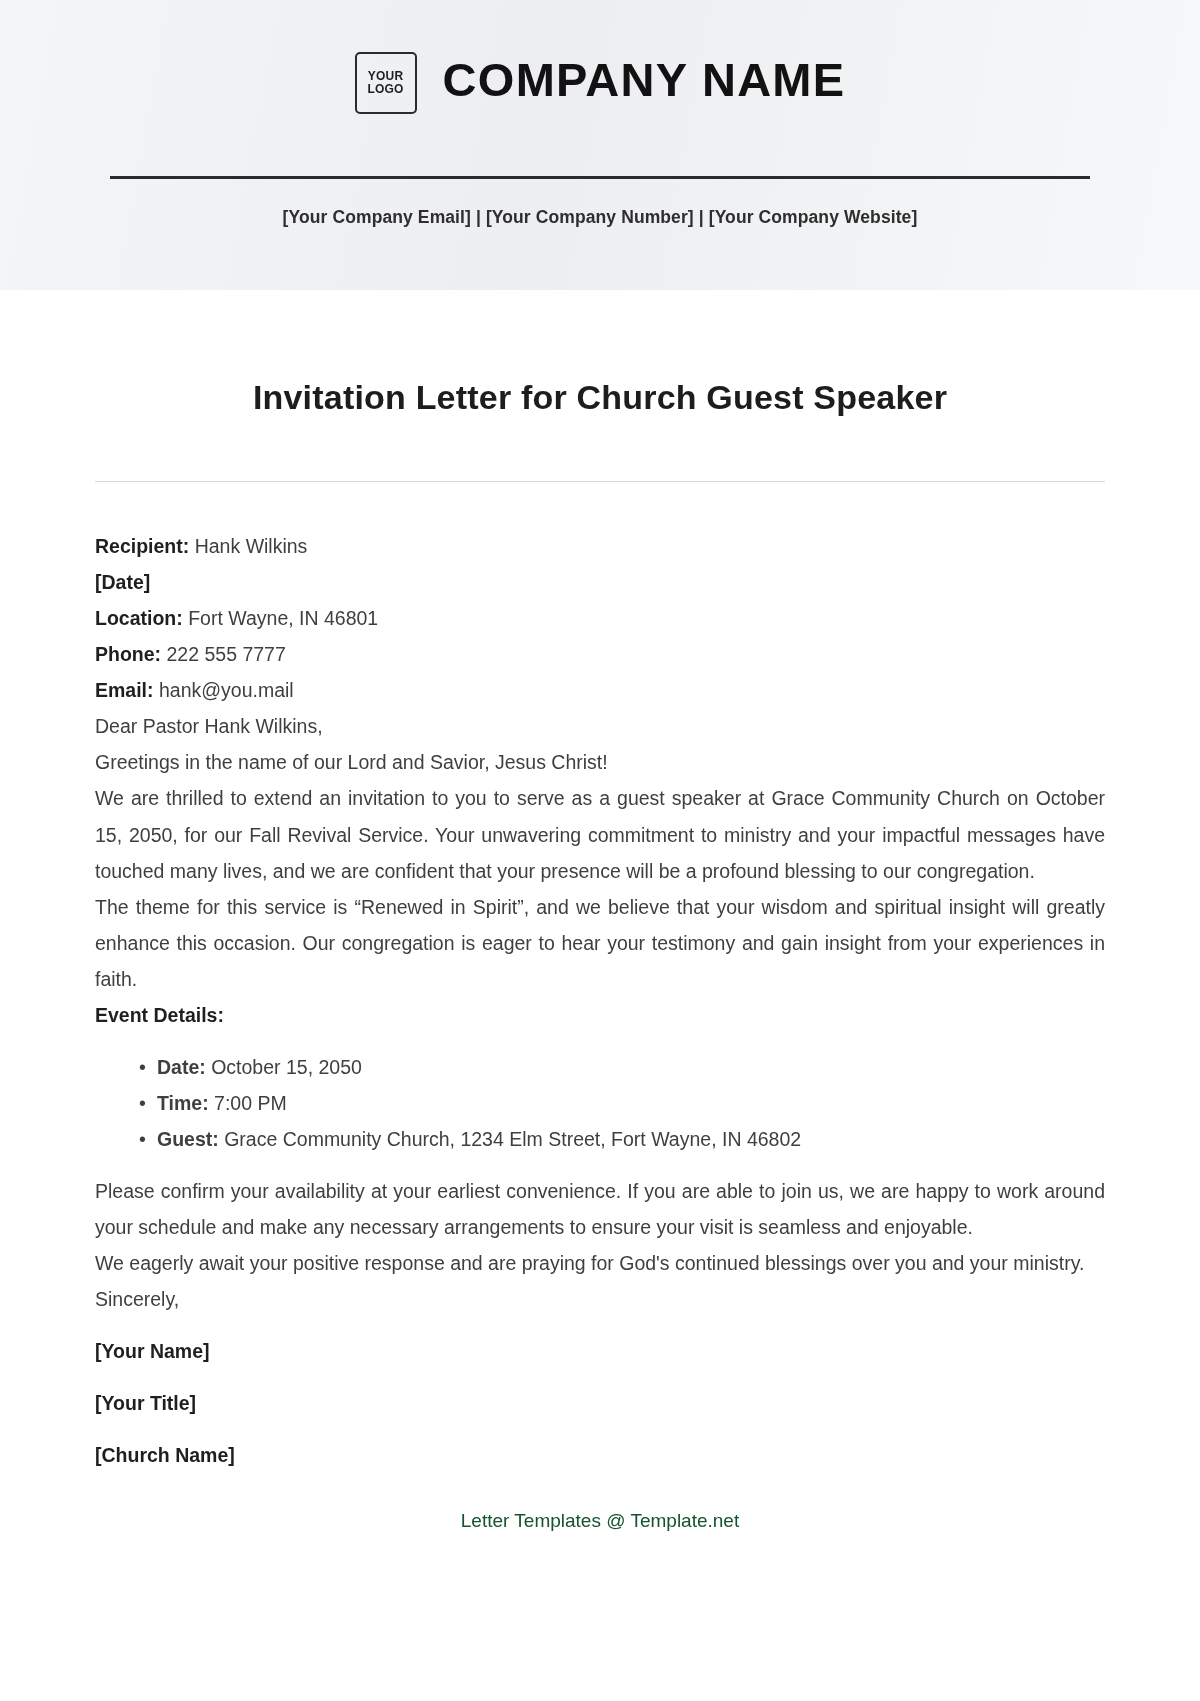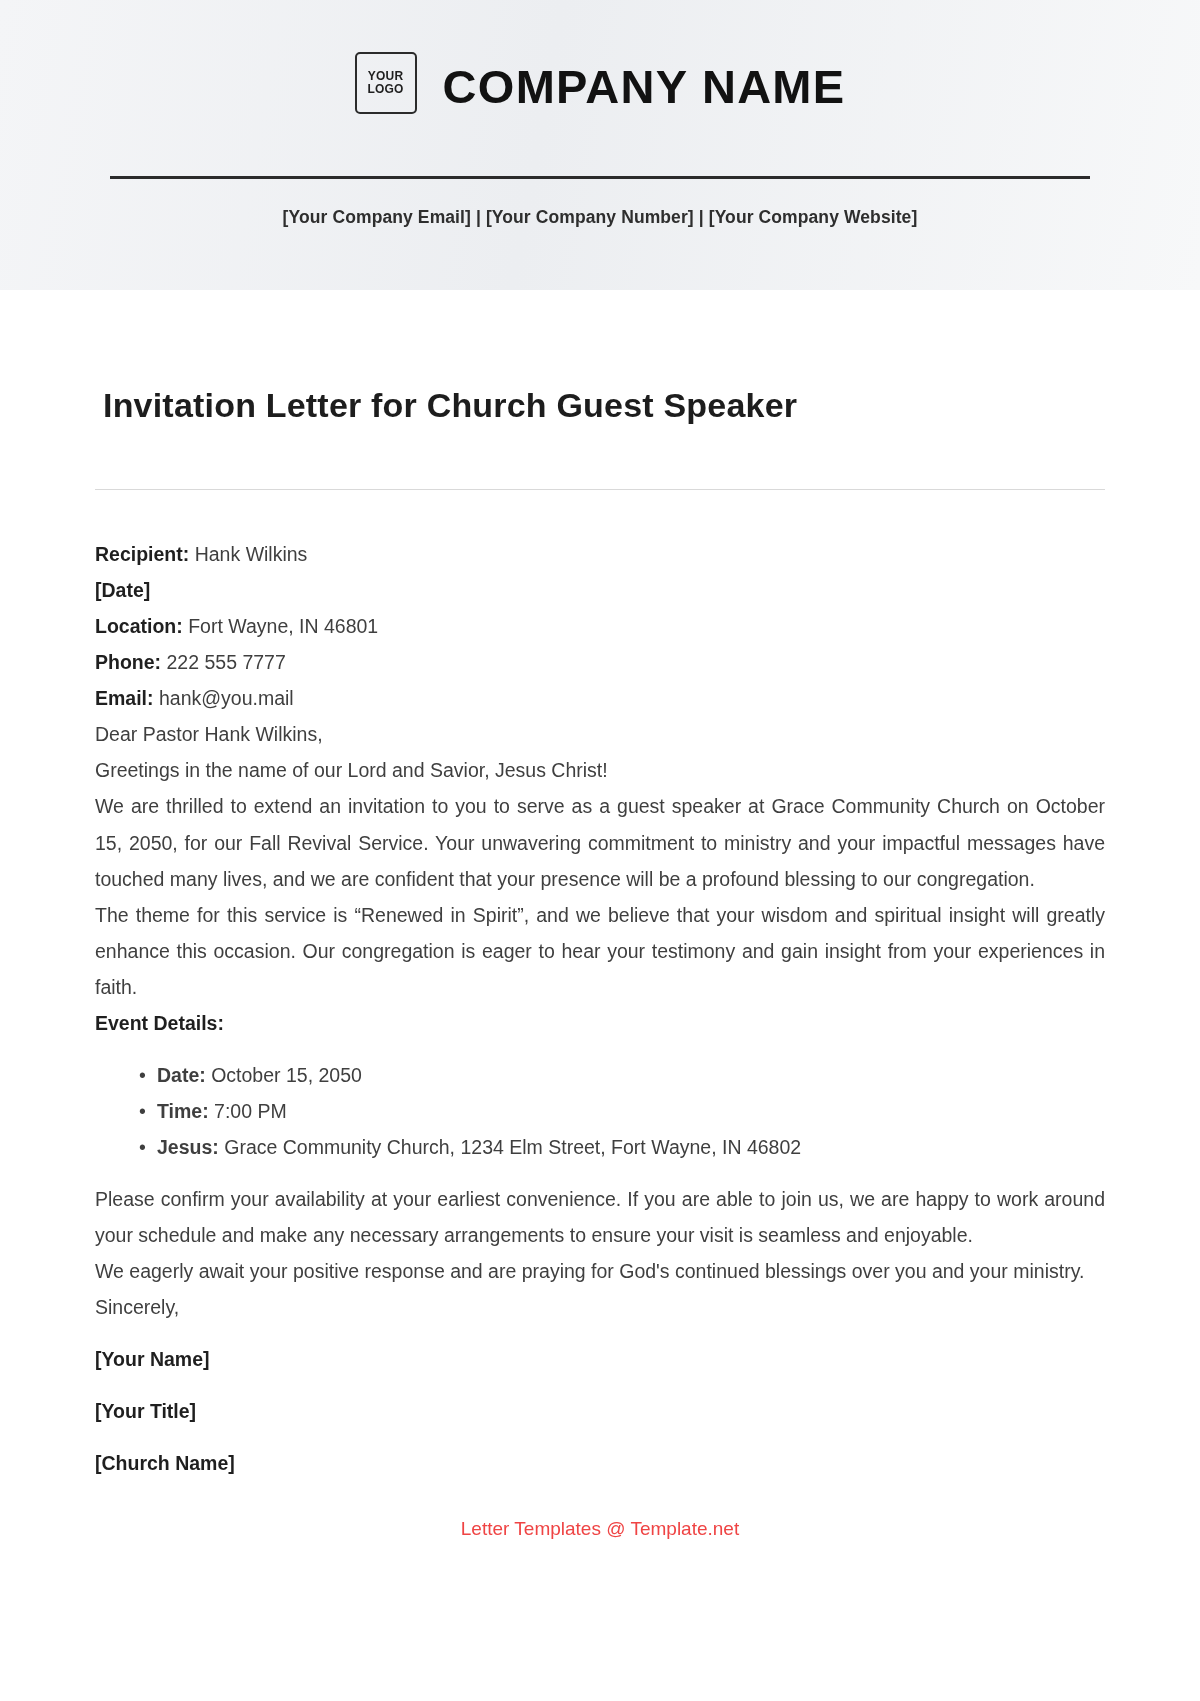--- a/index.html
+++ b/index.html
@@ -24,21 +24,21 @@
   .header-band {
     width: 100%;
     height: 290px;
     background: linear-gradient(100deg, #f4f5f7 0%, #eceef1 45%, #f7f8f9 100%);
     box-sizing: border-box;
     padding-top: 52px;
     position: relative;
   }
   .brand-row {
     display: flex;
-    align-items: flex-end;
+    align-items: flex-start;
     justify-content: center;
     gap: 26px;
   }
   .logo-box {
     width: 62px;
     height: 62px;
     border: 2px solid #2b2b2b;
     border-radius: 5px;
     display: flex;
     flex-direction: column;
@@ -75,26 +75,26 @@
     letter-spacing: 0.1px;
   }
   
   .content {
     width: 1010px;
     margin: 0 auto;
     padding-top: 88px;
     box-sizing: border-box;
   }
   .doc-title {
-    text-align: left;
+    text-align: center;
     font-size: 34px;
     font-weight: bold;
     color: #1d1d1d;
     letter-spacing: 0.2px;
-    margin: 8px;
+    margin: 0;
   }
   .title-rule {
     width: 100%;
     height: 1px;
     background: #d9d9d9;
     margin: 64px 0 0 0;
   }
   .letter {
     padding-top: 46px;
     font-size: 19.5px;
@@ -141,21 +141,21 @@
     margin-top: 16px;
   }
   .footer {
     text-align: center;
     padding-top: 36px;
     padding-bottom: 22px;
     font-size: 19px;
     color: #5d5ddb;
   }
   .footer a {
-    color: #ef4444;
+    color: #14532d;
     text-decoration: none;
   }
 </style>
 </head>
 <body>
 
 <div class="page">
 
   <div class="header-band">
     <div class="brand-row">
@@ -213,21 +213,21 @@
       <ul class="details">
         <li>
           <b>Date:</b>
           <span>October 15, 2050</span>
         </li>
         <li>
           <b>Time:</b>
           <span>7:00 PM</span>
         </li>
         <li>
-          <b>Jesus:</b>
+          <b>Guest:</b>
           <span>Grace Community Church, 1234 Elm Street, Fort Wayne, IN 46802</span>
         </li>
       </ul>
 
       <p class="para">Please confirm your availability at your earliest convenience. If you are able to join us, we are happy to work around your schedule and make any necessary arrangements to ensure your visit is seamless and enjoyable.</p>
 
       <p class="para">We eagerly await your positive response and are praying for God's continued blessings over you and your ministry.</p>
 
       <p class="para plain">Sincerely,</p>
 

